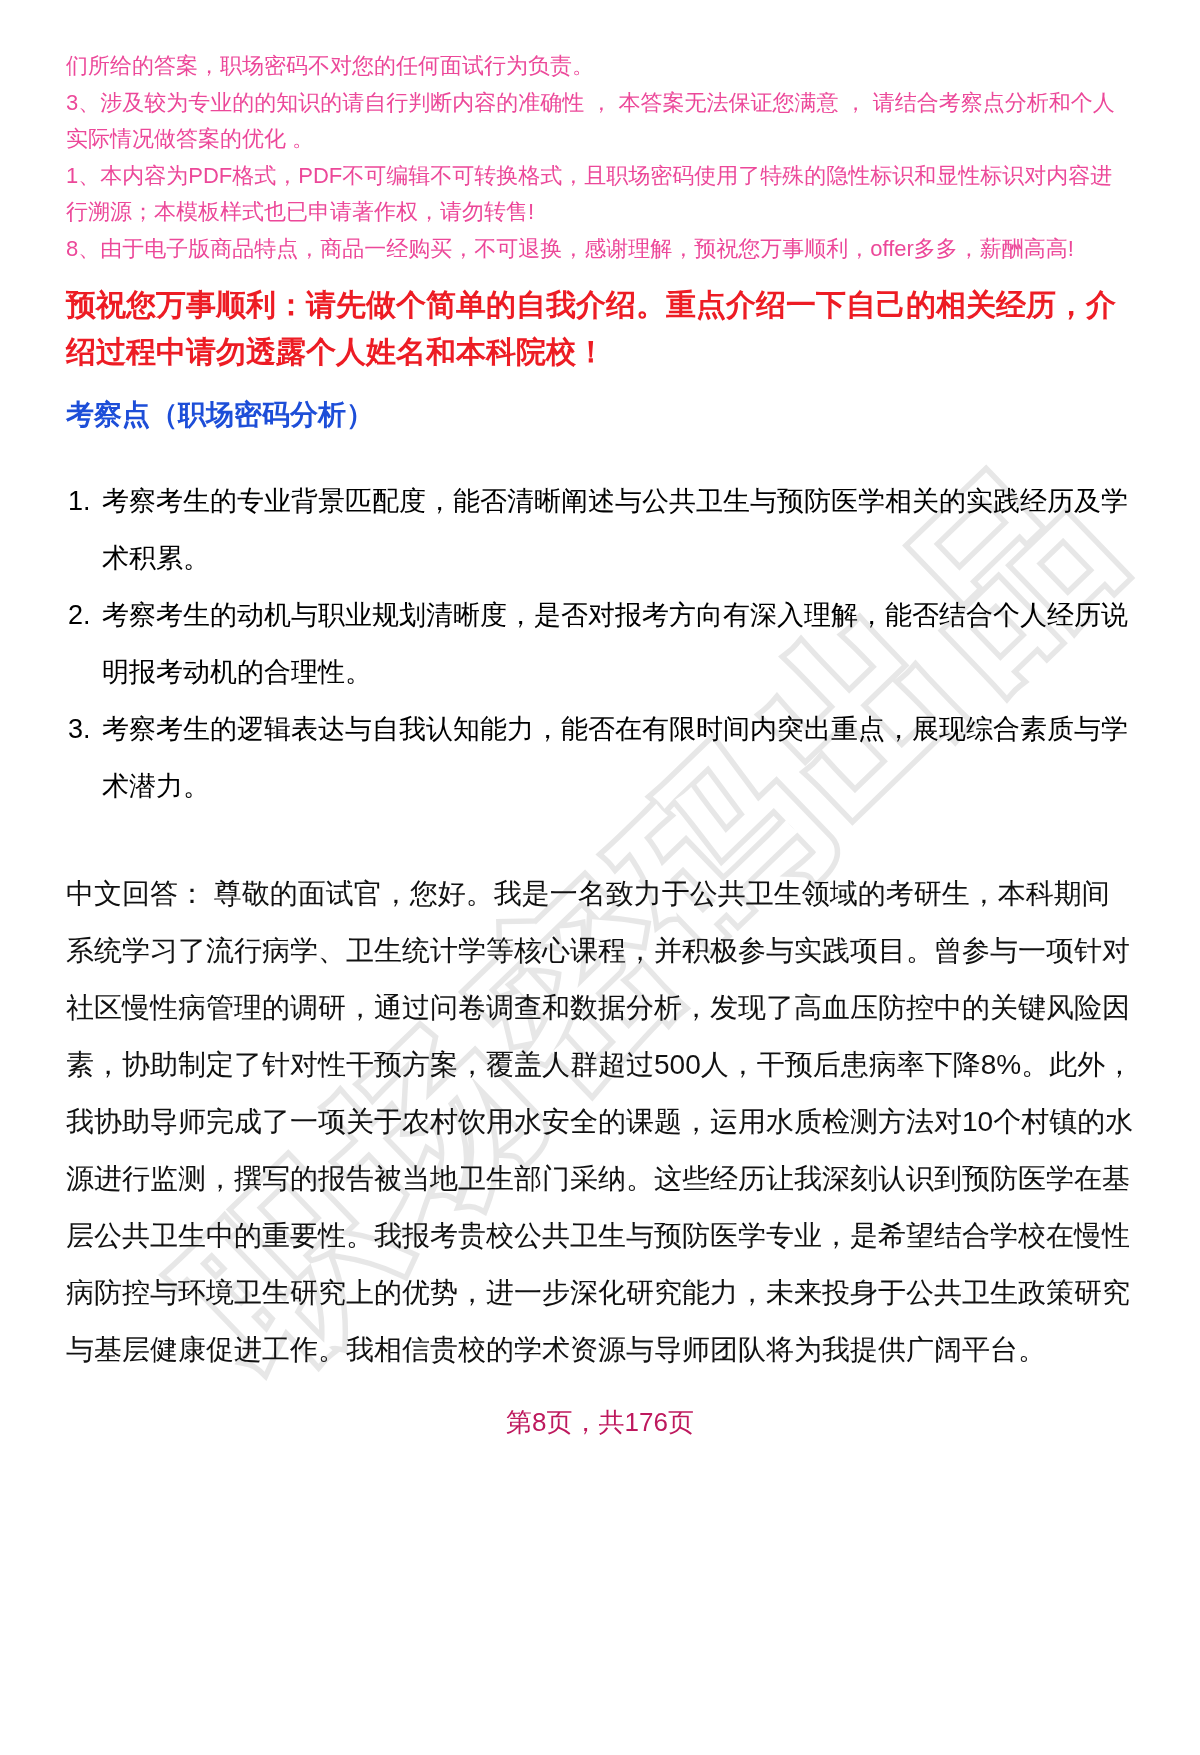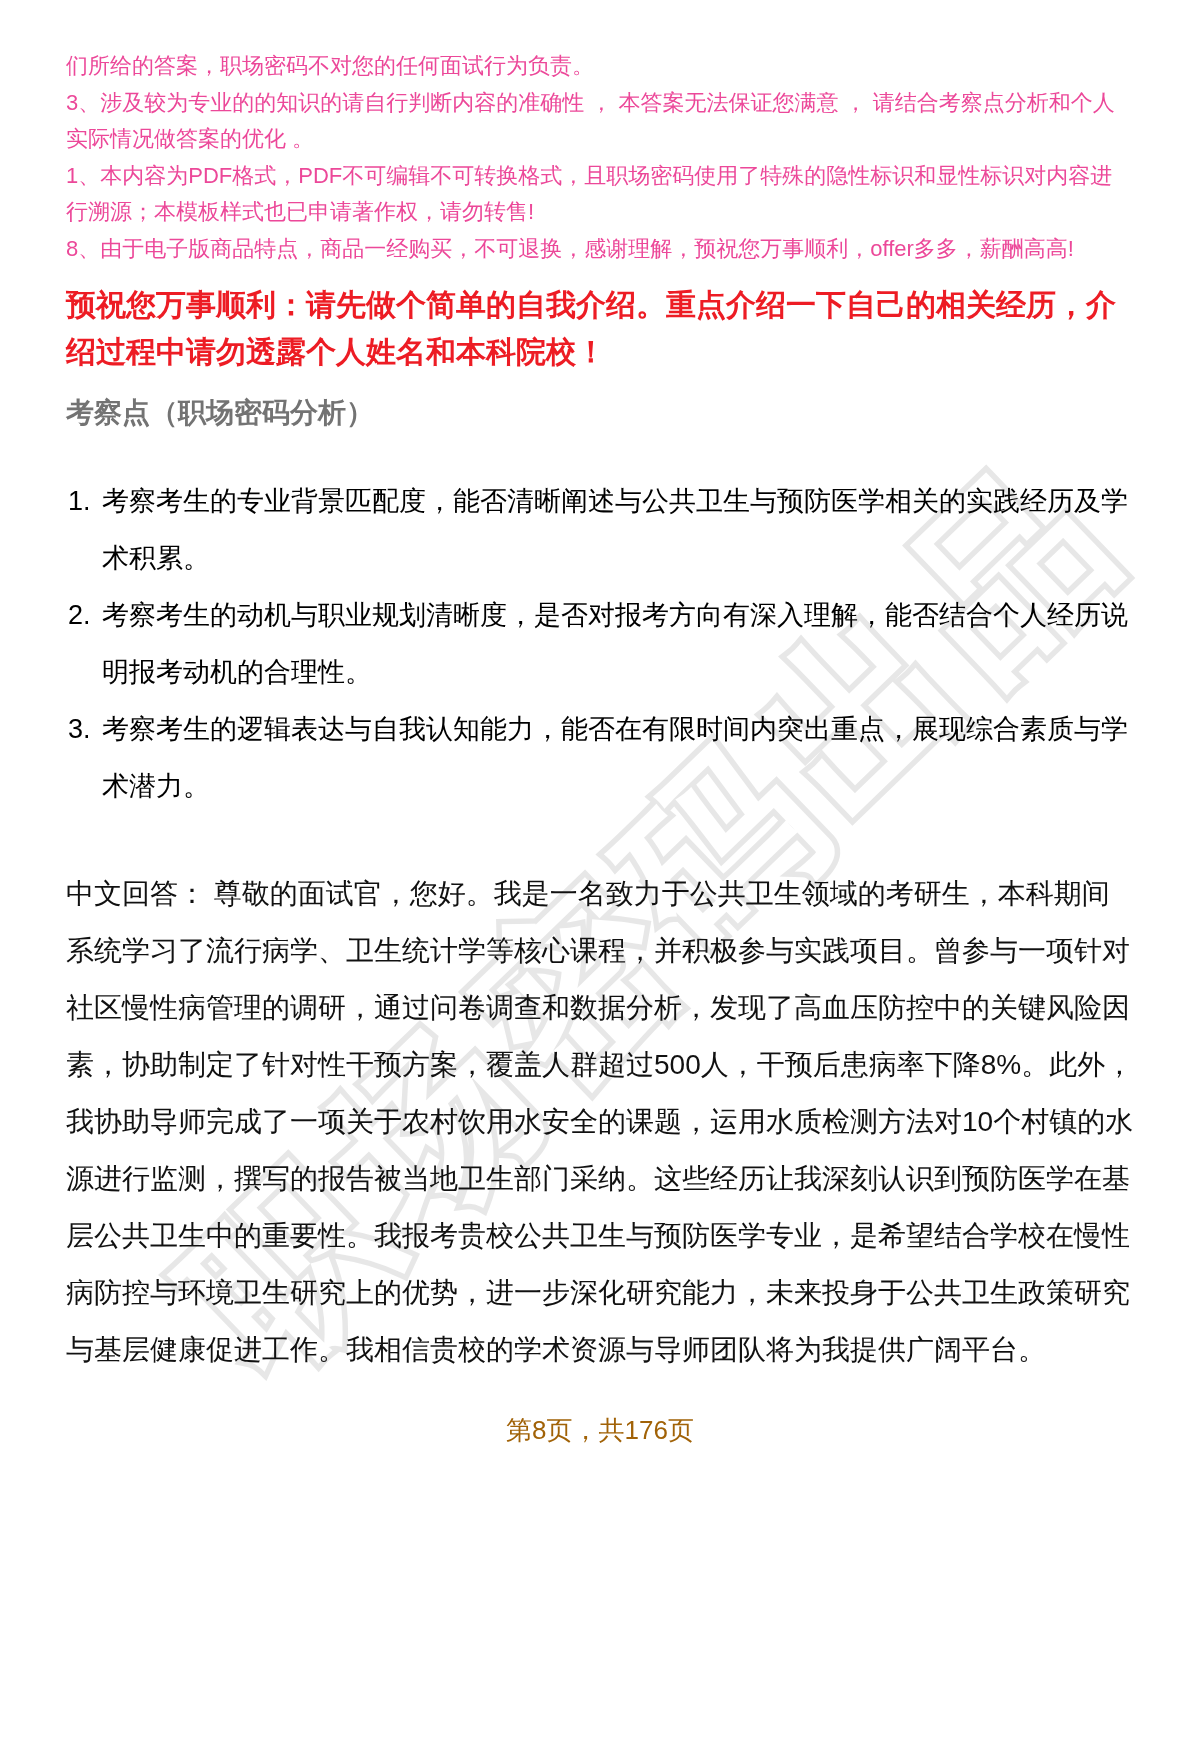--- a/index.html
+++ b/index.html
@@ -47,22 +47,21 @@
     font-size: 30px;
     line-height: 47px;
     font-weight: 700;
     color: #ed1c24;
   }
   .analysis-heading {
     margin-top: 22px;
     font-size: 28px;
     line-height: 36px;
     font-weight: 700;
-    color: #737373;
-    font-family: Liberation Mono, monospace;
+    color: #1d4ed8;
   }
   .points {
     margin-top: 40px;
     padding-left: 32px;
     list-style: decimal;
   }
   .point {
     font-size: 27px;
     line-height: 57px;
     color: #000000;
@@ -70,25 +69,25 @@
   }
   .answer {
     margin-top: 50px;
     font-size: 28px;
     line-height: 57px;
     color: #111111;
     text-align: left;
   }
   .answer-label { color: #111111; }
   .footer {
-    margin-top: 36px;
+    margin-top: 28px;
     text-align: center;
     font-size: 26px;
     line-height: 32px;
-    color: #a16207;
+    color: #be185d;
   }
 </style>
 </head>
 <body>
 
 <div class="page">
 
   <div class="watermark">职场密码出品</div>
 
   <div class="content">

